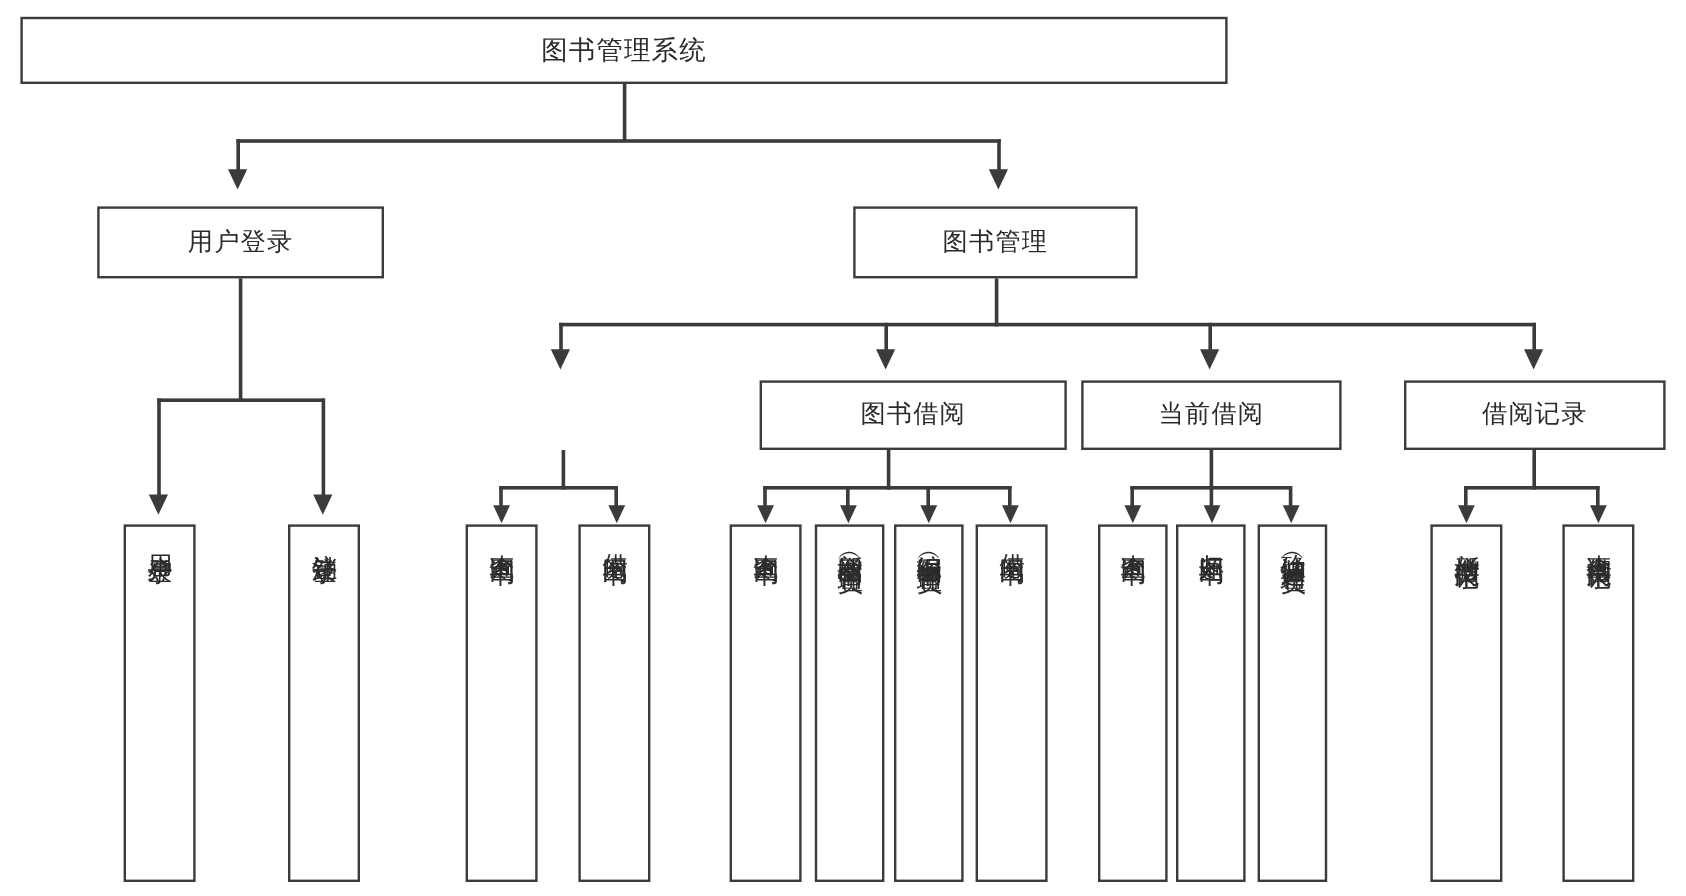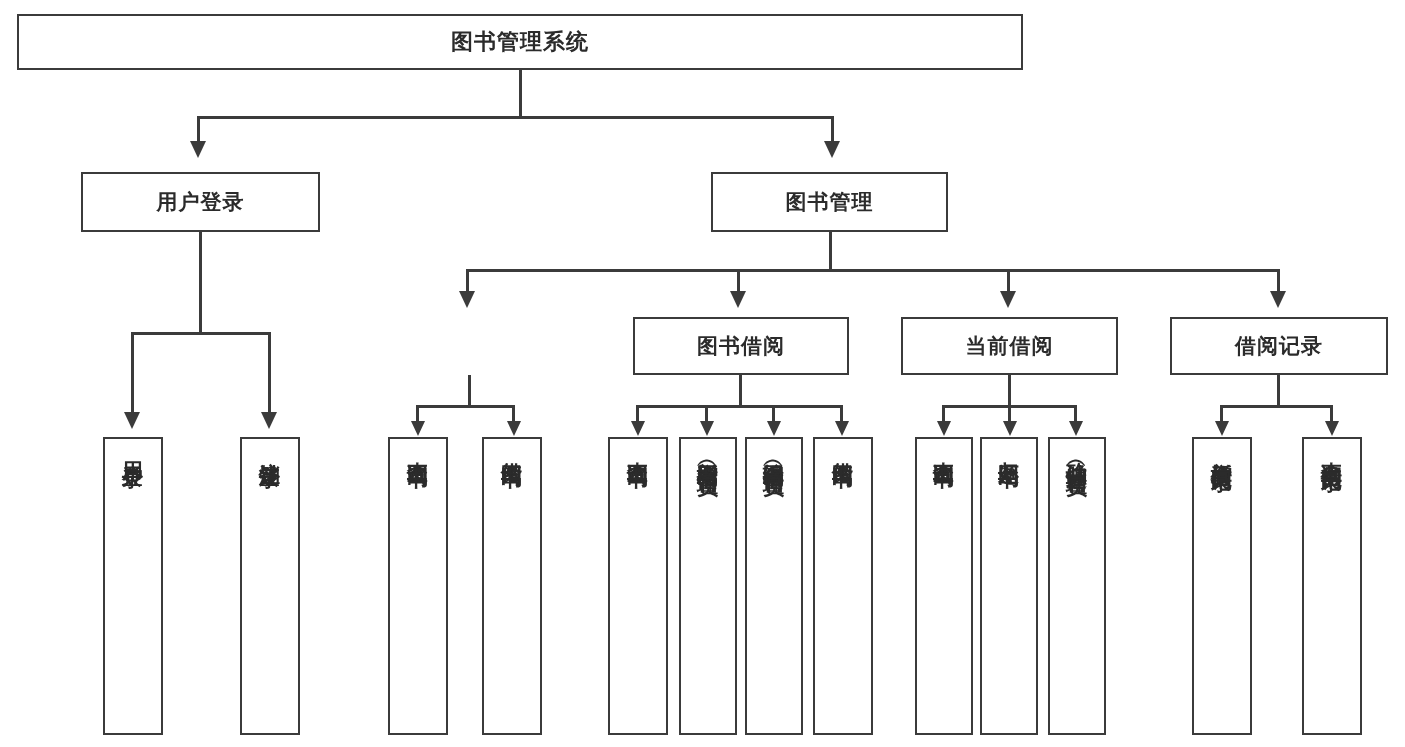--- a/index.html
+++ b/index.html
@@ -21,21 +21,20 @@
   
   .node {
     position: absolute;
     box-sizing: border-box;
     background: #ffffff;
     border: 2px solid #3b3b3b;
     display: flex;
     align-items: center;
     justify-content: center;
     color: #2b2b2b;
-    font-weight: bold;
   }
   .node .label {
     display: block;
     text-align: center;
     line-height: 1.12;
     white-space: pre-line;
   }
   
   .node.horiz .label {
     font-size: 21px;
@@ -130,21 +129,21 @@
 
   <div class="conn vline" style="left:737px; top:269px; width:3px; height:24px;"></div>
   <div class="arrow" style="left:730px; top:291px;"></div>
 
   <div class="conn vline" style="left:1007px; top:269px; width:3px; height:24px;"></div>
   <div class="arrow" style="left:1000px; top:291px;"></div>
 
   <div class="conn vline" style="left:1277px; top:269px; width:3px; height:24px;"></div>
   <div class="arrow" style="left:1270px; top:291px;"></div>
 
-  <div class="node horiz" style="left:633px; top:317px; width:216px; height:58px;">
+  <div class="node horiz" style="left:633px; top:317px; width:256px; height:58px;">
     <span class="label">图书借阅</span>
   </div>
   <div class="node horiz" style="left:1170px; top:317px; width:218px; height:58px;">
     <span class="label">借阅记录</span>
   </div>
   <div class="node horiz" style="left:901px; top:317px; width:217px; height:58px;">
     <span class="label">当前借阅</span>
   </div>
 
   <div class="conn vline" style="left:468px; top:375px; width:3px; height:33px;"></div>

